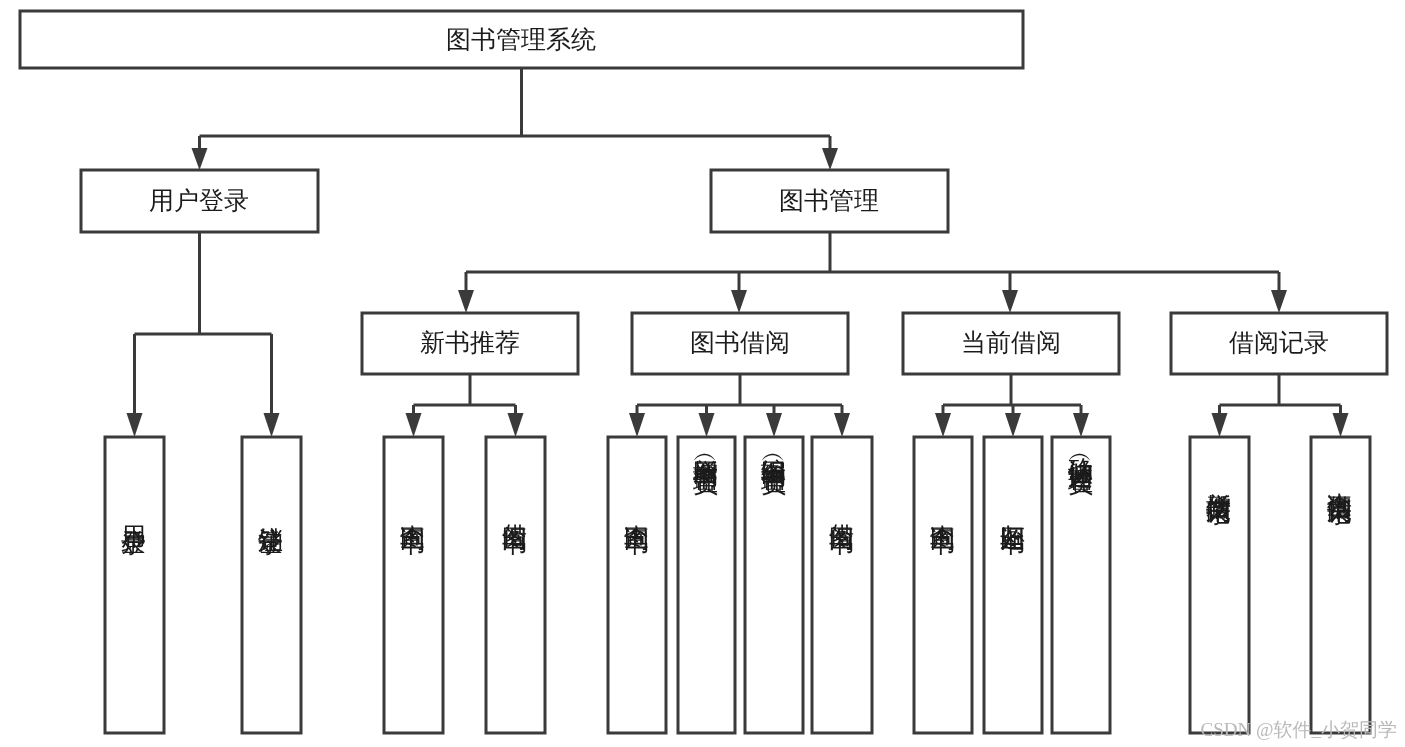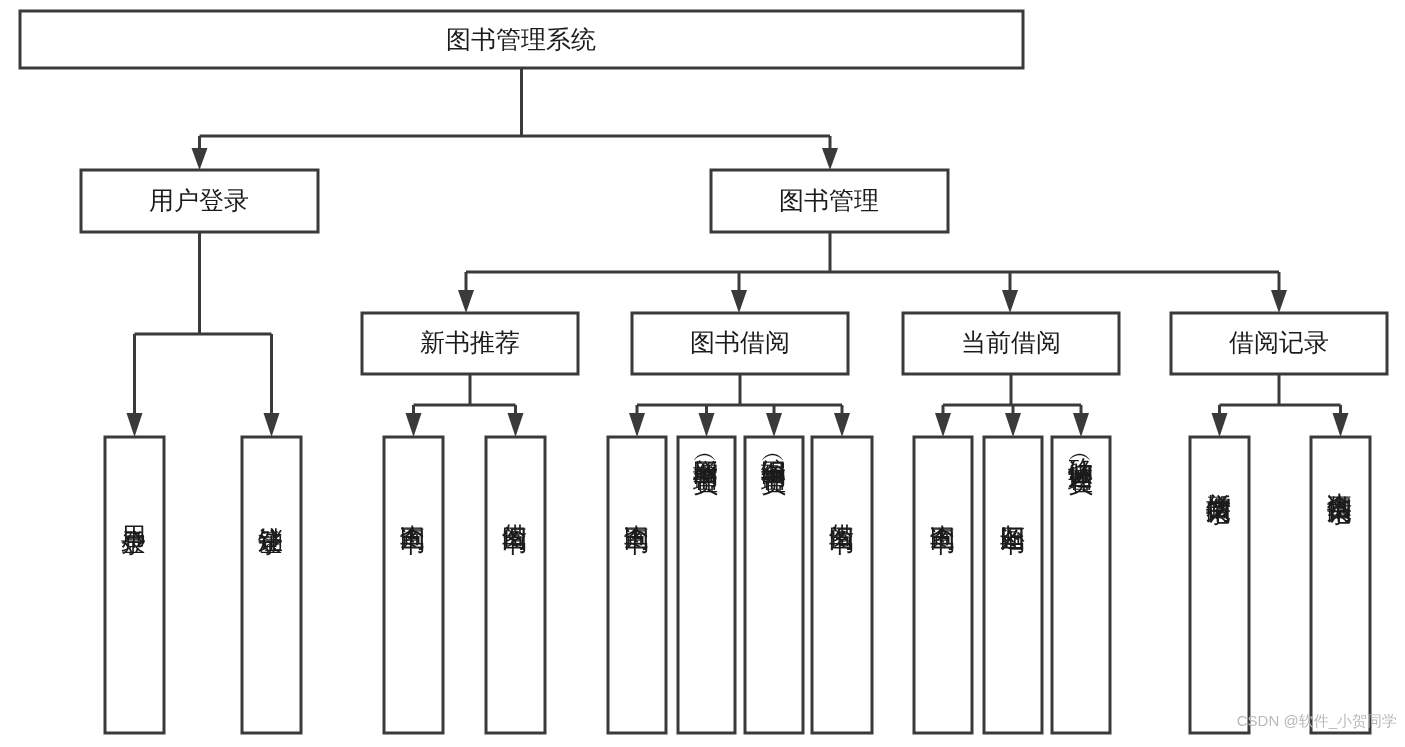--- a/index.html
+++ b/index.html
@@ -48,23 +48,23 @@
     stroke-width: 3;
     fill: none;
   }
   .arrow-head {
     fill: #3a3a3a;
     stroke: none;
   }
   .watermark {
     position: absolute;
     right: 8px;
-    bottom: 16px;
-    font-family: Liberation Sans, sans-serif;
-    font-size: 15px;
+    bottom: 4px;
+    font-family: Liberation Serif, serif;
+    font-size: 19px;
     color: #b9b9b9;
     white-space: nowrap;
     user-select: none;
   }
 </style>
 </head>
 <body>
 
 <div id="diagram-root">
   <svg width="1405" height="747" viewBox="0 0 1405 747" xmlns="http://www.w3.org/2000/svg">

